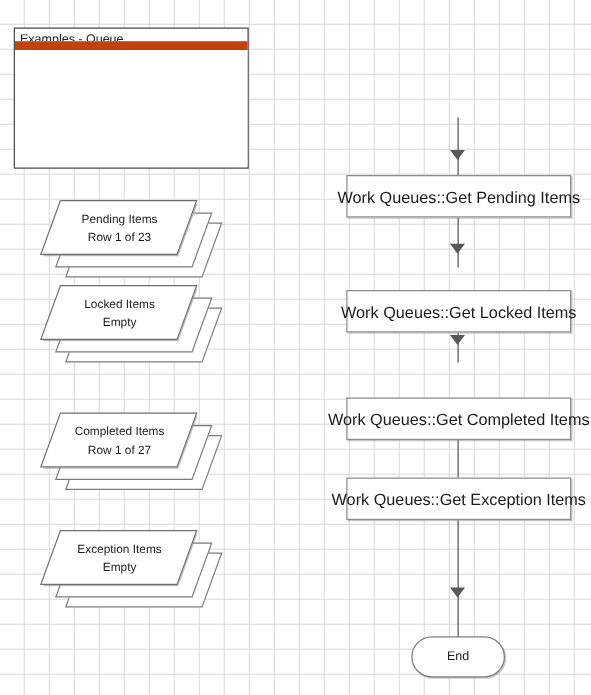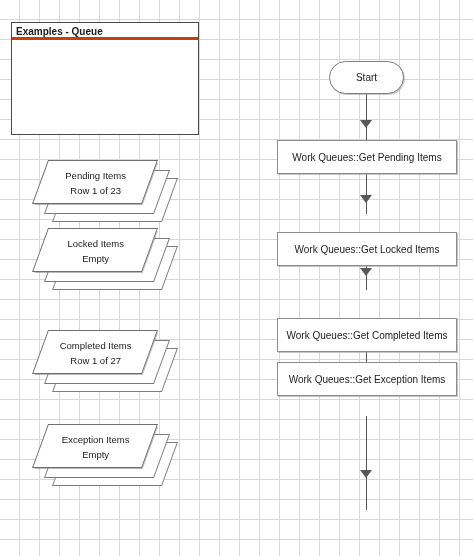--- a/index.html
+++ b/index.html
@@ -31,28 +31,27 @@
     top: 22px;
     width: 188px;
     height: 113px;
     background: #ffffff;
     border: 1px solid #4a4a4a;
     box-sizing: border-box;
   }
   .note-title {
     height: 17px;
     line-height: 17px;
-    border-bottom: 3px solid #c2410c;
+    border-bottom: 7px solid #c2410c;
     font-size: 10px;
     color: #1b1b1b;
     padding-left: 4px;
     box-sizing: border-box;
     white-space: nowrap;
     overflow: hidden;
-    font-weight: bold;
   }
   .note-body {
     height: calc(100% - 18px);
     background: #ffffff;
   }
 
   
   .stack {
     position: absolute;
     width: 130px;
@@ -111,21 +110,21 @@
     position: absolute;
     left: 277px;
     width: 180px;
     height: 34px;
     background: #ffffff;
     border: 1px solid #8c8c8c;
     box-sizing: border-box;
     display: flex;
     align-items: center;
     justify-content: center;
-    font-size: 10px;
+    font-size: 13px;
     color: #1b1b1b;
     white-space: nowrap;
     box-shadow: 1px 1px 0 0 rgba(150,150,150,0.55);
   }
 
   
   .connector {
     position: absolute;
     left: 366px;
     width: 1px;
@@ -203,21 +202,21 @@
 
   <div class="connector" style="top:248px; height:42px;"></div>
   <div class="arrowhead" style="top:268px;"></div>
 
   <div class="connector" style="top:322px; height:62px;"></div>
   <div class="arrowhead" style="top:344px;"></div>
 
   <div class="connector" style="top:416px; height:94px;"></div>
   <div class="arrowhead" style="top:470px;"></div>
 
-  <div class="terminator" style="left:329px; top:61px;">Start</div>
 
   <div class="action" style="top:140px;">Work Queues::Get Pending Items</div>
   <div class="action" style="top:232px;">Work Queues::Get Locked Items</div>
   <div class="action" style="top:288px;margin-top:30px;">Work Queues::Get Completed Items</div>
-  <div class="action" style="top:362px;">Work Queues::Get Exception Items</div>
-
+  <div class="action" style="top:382px;">Work Queues::Get Exception Items</div>
+
+  <div class="terminator" style="left:329px; top:509px;">End</div>
 
 </div>
 
 </body></html>

